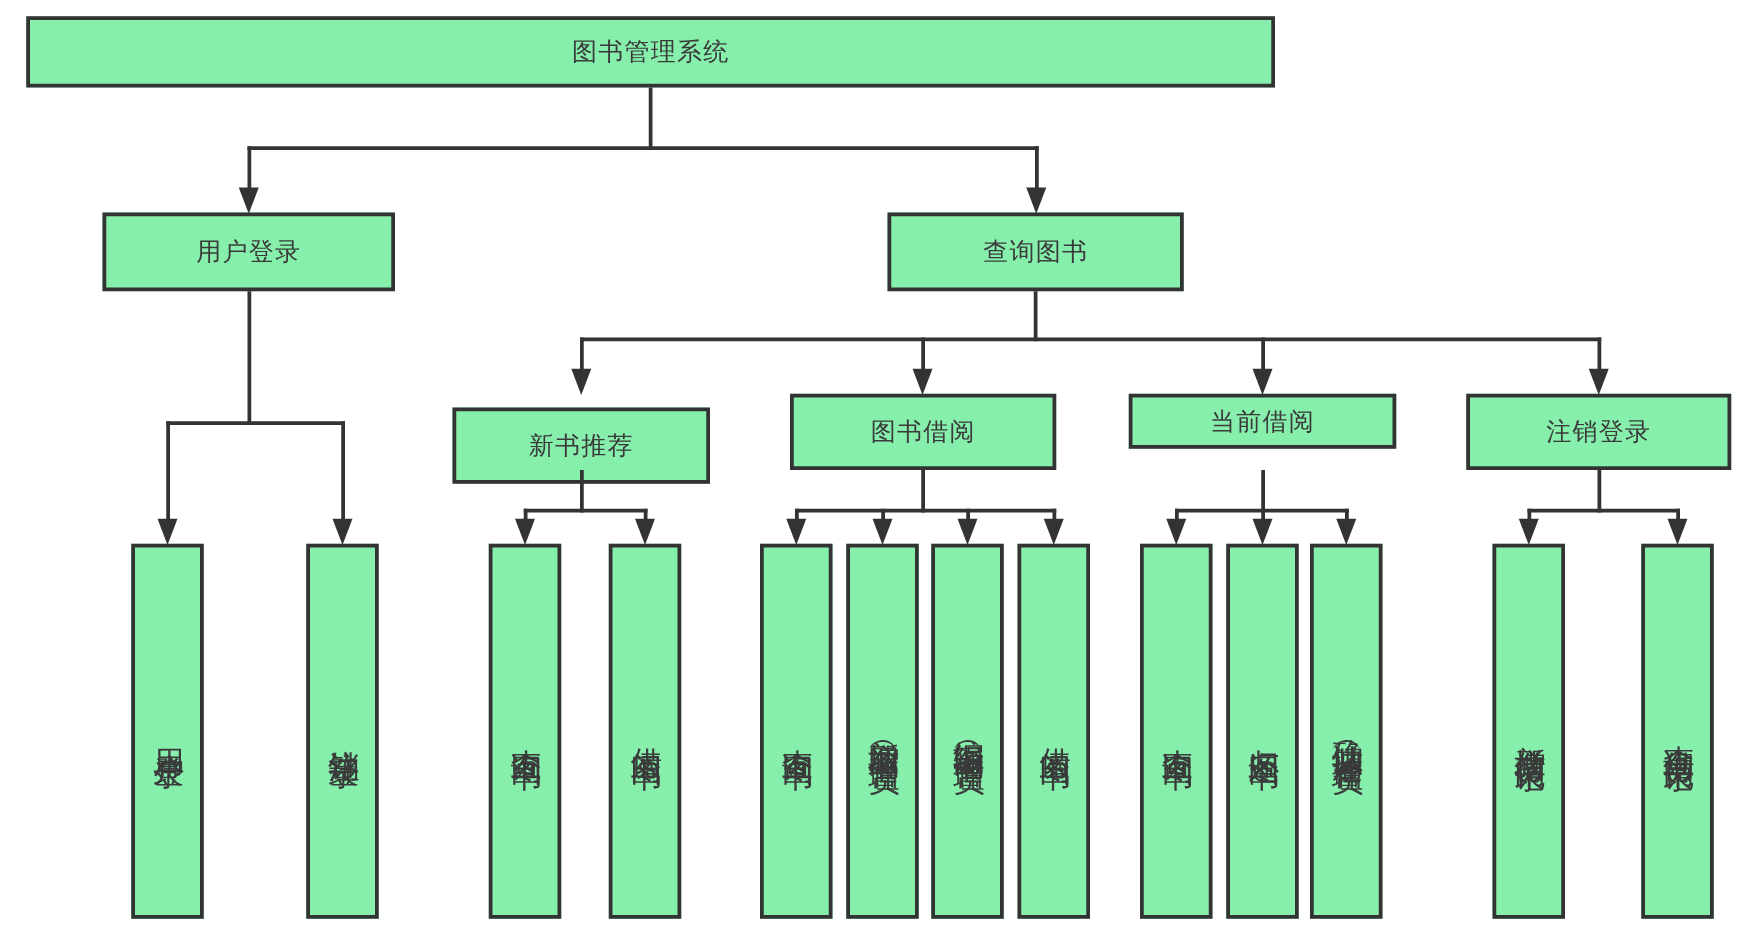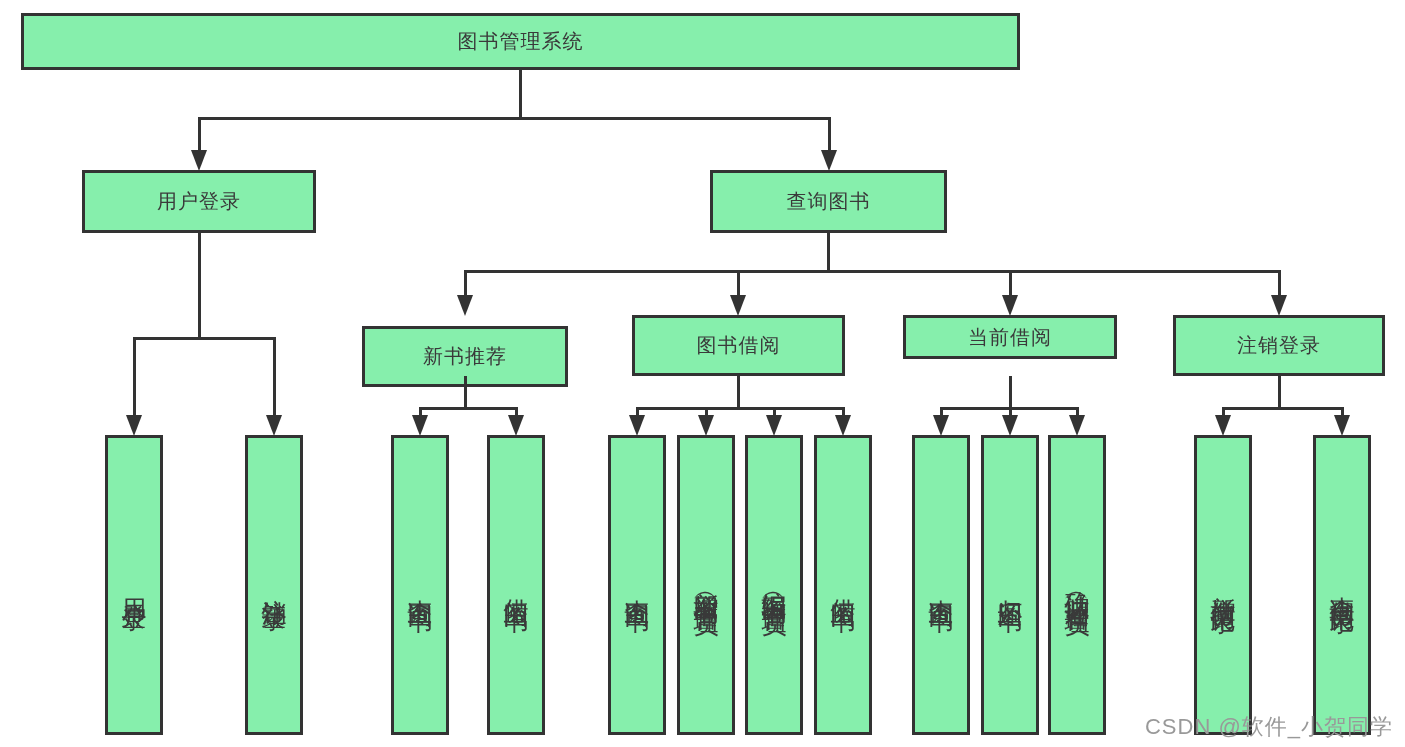--- a/index.html
+++ b/index.html
@@ -116,21 +116,20 @@
     <span>确认归还（管理员）</span>
   </div>
 
   <div class="box vbox" style="left:1194px; top:435px; width:58px; height:300px;">
     <span>新增借阅记录</span>
   </div>
   <div class="box vbox" style="left:1313px; top:435px; width:58px; height:300px;">
     <span>查询借阅记录</span>
   </div>
 
-  <div id="watermark">CSDN @软件_小贺同学</div>
 <div class="vline" style="left: 519px; top: 70px; height: 49px;"></div>
     <div class="vline" style="left: 198px; top: 233px; height: 107px;"></div>
     <div class="vline" style="left: 827px; top: 233px; height: 40px;"></div>
     <div class="vline" style="left: 464px; top: 376px; height: 34px;"></div>
     <div class="vline" style="left: 737px; top: 376px; height: 34px;"></div>
     <div class="vline" style="left: 1009px; top: 376px; height: 34px;"></div>
     <div class="vline" style="left: 1278px; top: 376px; height: 34px;"></div>
     <div class="hline" style="left: 198px; top: 117px; width: 633px;"></div>
     <div class="hline" style="left: 133px; top: 337px; width: 143px;"></div>
     <div class="hline" style="left: 464px; top: 270px; width: 817px;"></div>

